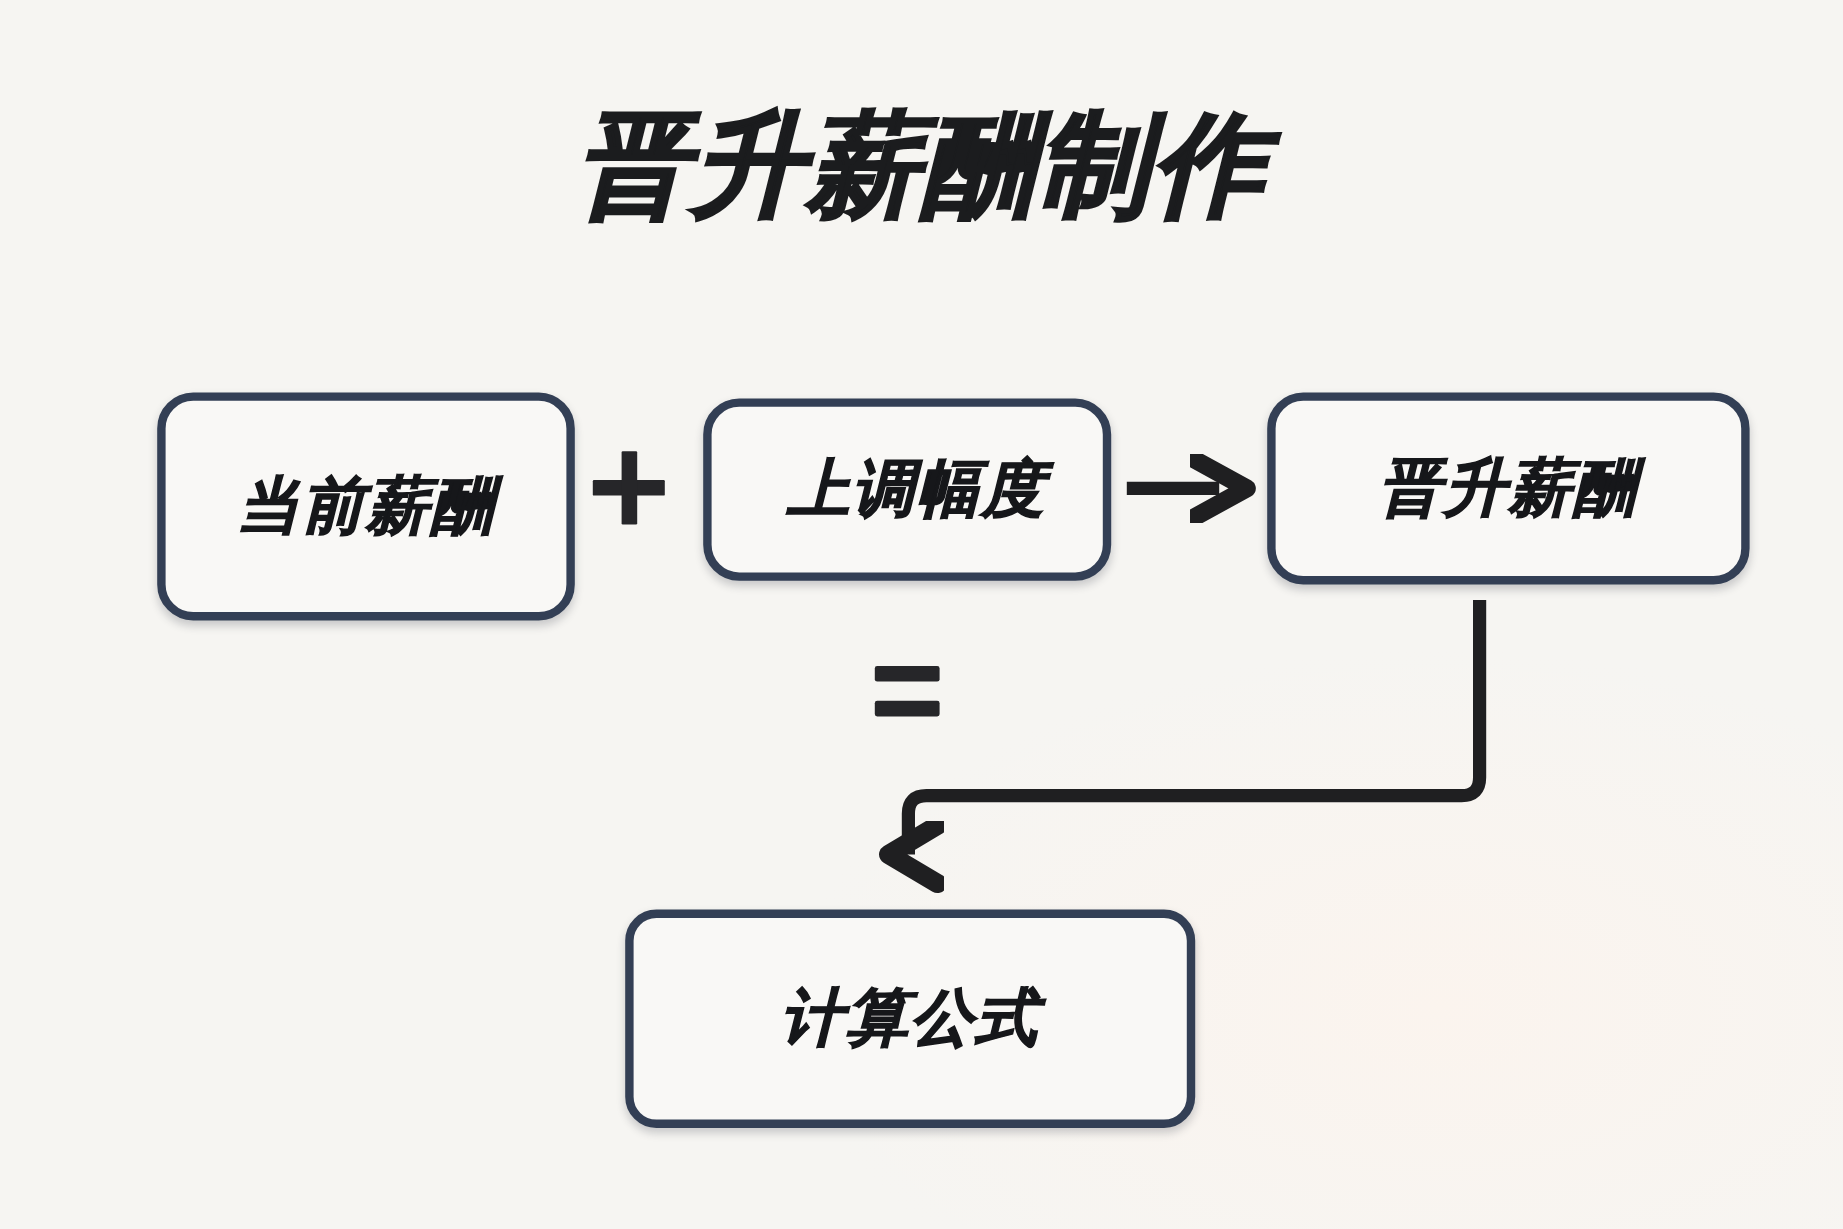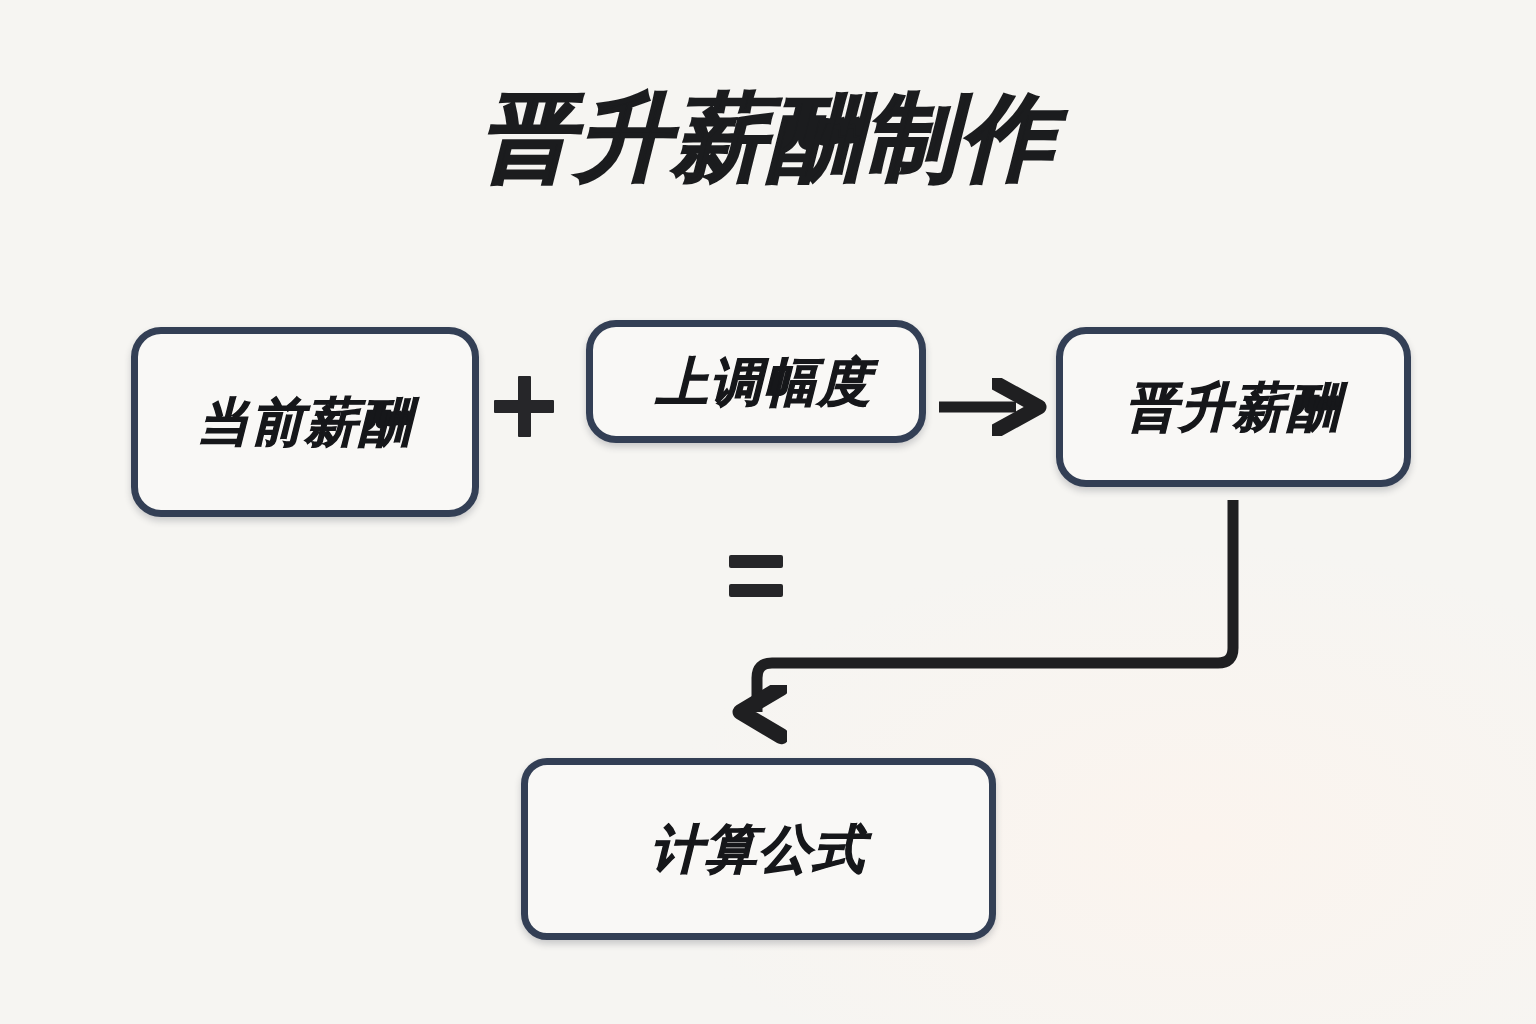--- a/index.html
+++ b/index.html
@@ -57,22 +57,22 @@
     font-size: 52px;
     font-weight: 700;
     color: #16171a;
     letter-spacing: 2px;
     -webkit-text-stroke: 1.1px #16171a;
     white-space: nowrap;
     line-height: 1;
   }
 
   #node-current   { left: 111px;  top: 327px; width: 348px; height: 190px; margin-left: 20px; }
-  #node-increase  { left: 586px;  top: 320px; width: 340px; height: 123px; padding-left: 16px; }
-  #node-promoted  { left: 1056px; top: 327px; width: 355px; height: 160px; }
+  #node-increase  { left: 586px;  top: 332px; width: 340px; height: 152px; padding-left: 16px; }
+  #node-promoted  { left: 1056px; top: 327px; width: 402px; height: 160px; }
   #node-formula   { left: 521px;  top: 758px; width: 475px; height: 182px; border-radius: 26px; }
 
   
   .op {
     position: absolute;
     color: #1f1f21;
     font-weight: 700;
     line-height: 1;
     user-select: none;
   }

